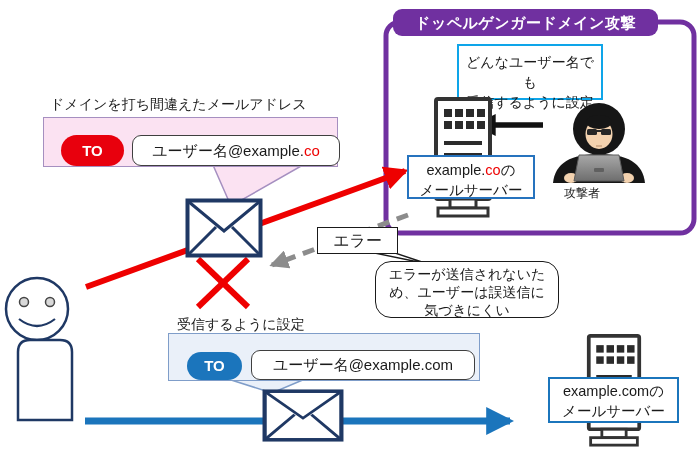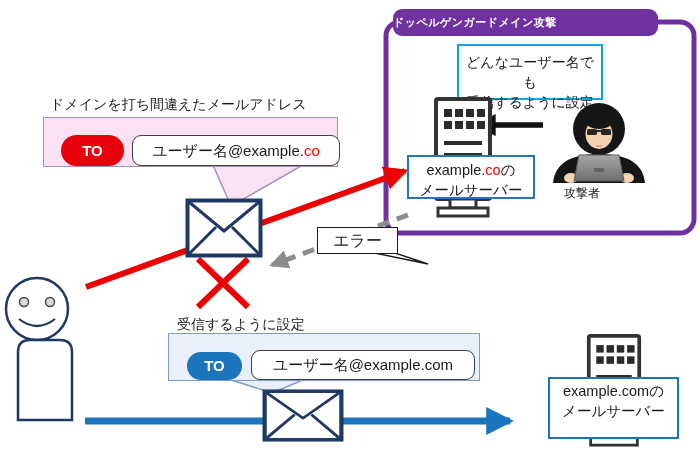--- a/index.html
+++ b/index.html
@@ -4,33 +4,33 @@
 <style>
   html,body{margin:0;padding:0;background:#fff;}
   #canvas{
     position:relative;width:700px;height:454px;background:#fff;overflow:hidden;
     font-family:"Liberation Sans","DejaVu Sans",sans-serif;color:#1a1a1a;
   }
   .abs{position:absolute;box-sizing:border-box;}
   #bg{position:absolute;left:0;top:0;width:700px;height:454px;}
   .panel-title{
     left:393px;top:9px;width:265px;height:27px;background:#7030A0;border-radius:9px;
-    color:#fff;font-weight:bold;font-size:11px;line-height:27px;letter-spacing:.5px;
+    color:#fff;font-weight:bold;font-size:15px;line-height:27px;text-align:center;letter-spacing:.5px;
   }
   .setup-bubble{
     left:457px;top:44px;width:146px;height:56px;background:#fff;border:2px solid #0ea5e9;
     font-size:14px;line-height:20px;text-align:center;white-space:pre-line;padding-top:6px;
   }
   .server1-icon{left:430px;top:96px;}
   .server2-icon{left:583px;top:333px;}
   .server-label{
     background:#fff;text-align:center;font-size:14.5px;line-height:20px;
   }
   .server1-label{left:407px;top:155px;width:128px;height:44px;border:2.5px solid #2673BE;padding-top:3px;}
-  .server2-label{left:548px;top:377px;width:131px;height:62px;border:2.5px solid #1B75BC;padding-top:2px;}
+  .server2-label{left:548px;top:377px;width:131px;height:46px;border:2.5px solid #1B75BC;padding-top:2px;}
   .typo-red{color:#EE0000;}
   .attacker-icon{left:547px;top:97px;}
   .attacker-label{left:530px;top:185px;width:104px;font-size:12px;text-align:center;}
   .caption{font-size:14px;white-space:nowrap;}
   .caption-mistyped{left:50px;top:96px;}
   .caption-correct{left:177px;top:316px;}
   .mail-box{display:flex;align-items:flex-end;}
   .pink-box{
     left:43px;top:117px;width:295px;height:50px;background:#FBE2F2;
     border:1.5px solid #A58FC0;padding-left:17px;gap:8px;
@@ -169,20 +169,23 @@
 
   <div class="abs envelope1">
     <svg width="78" height="60" viewBox="0 0 78 60">
       <rect x="2.5" y="2.5" width="73" height="55" fill="#fff" stroke="#1F3864" stroke-width="4"></rect>
       <path d="M4,4 L39,33 L74,4" fill="none" stroke="#1F3864" stroke-width="3"></path>
       <path d="M4,56 L31,29 M74,56 L47,29" fill="none" stroke="#1F3864" stroke-width="3"></path>
     </svg>
   </div>
 
   <div class="abs error-box">エラー</div>
+  <div class="abs error-bubble">エラーが送信されないた
+め、ユーザーは誤送信に
+気づきにくい</div>
 
   <div class="abs caption caption-correct">受信するように設定</div>
   <div class="abs mail-box blue-box">
     <div class="to-pill to-blue">TO</div>
     <div class="addr addr2">ユーザー名@example.com</div>
   </div>
 
   <div class="abs envelope2">
     <svg width="82" height="53" viewBox="0 0 78 60" preserveAspectRatio="none">
       <rect x="2.5" y="2.5" width="73" height="55" fill="#fff" stroke="#1F3864" stroke-width="4"></rect>

